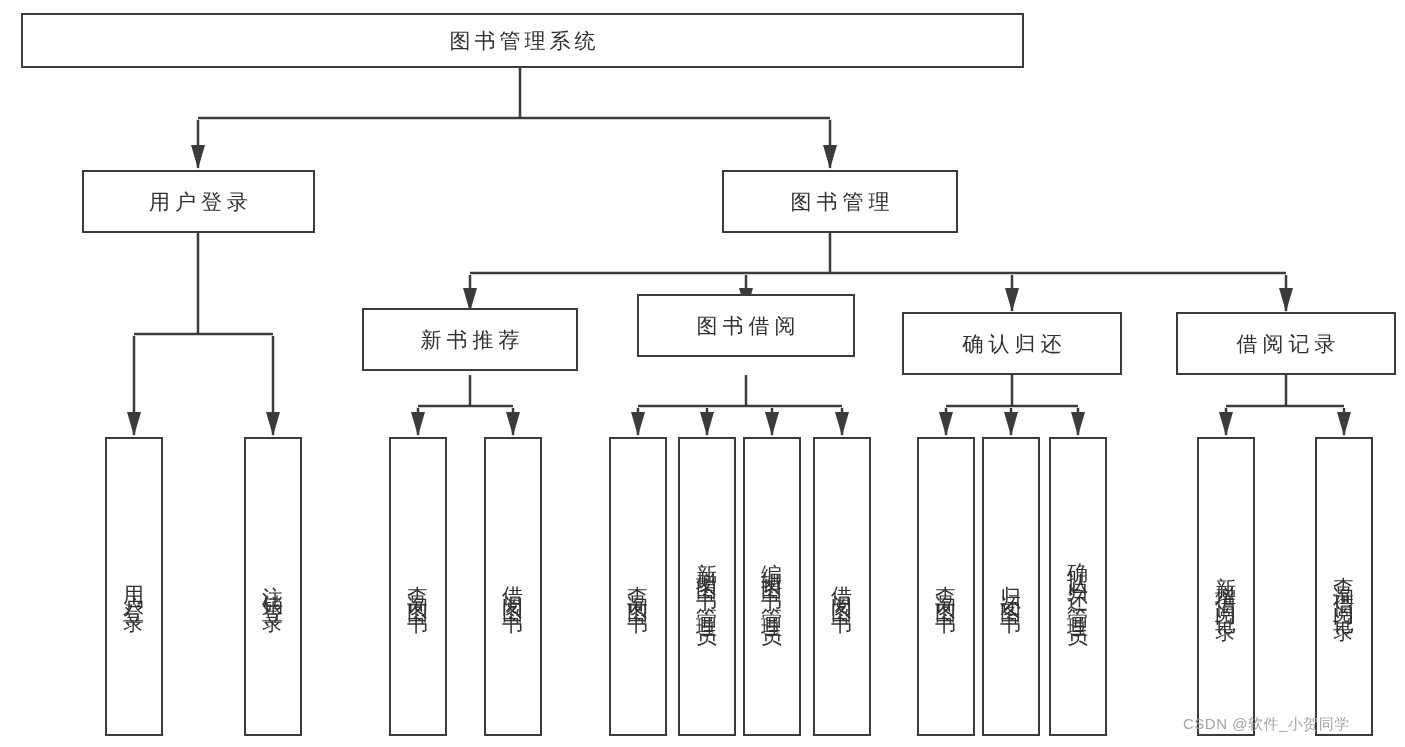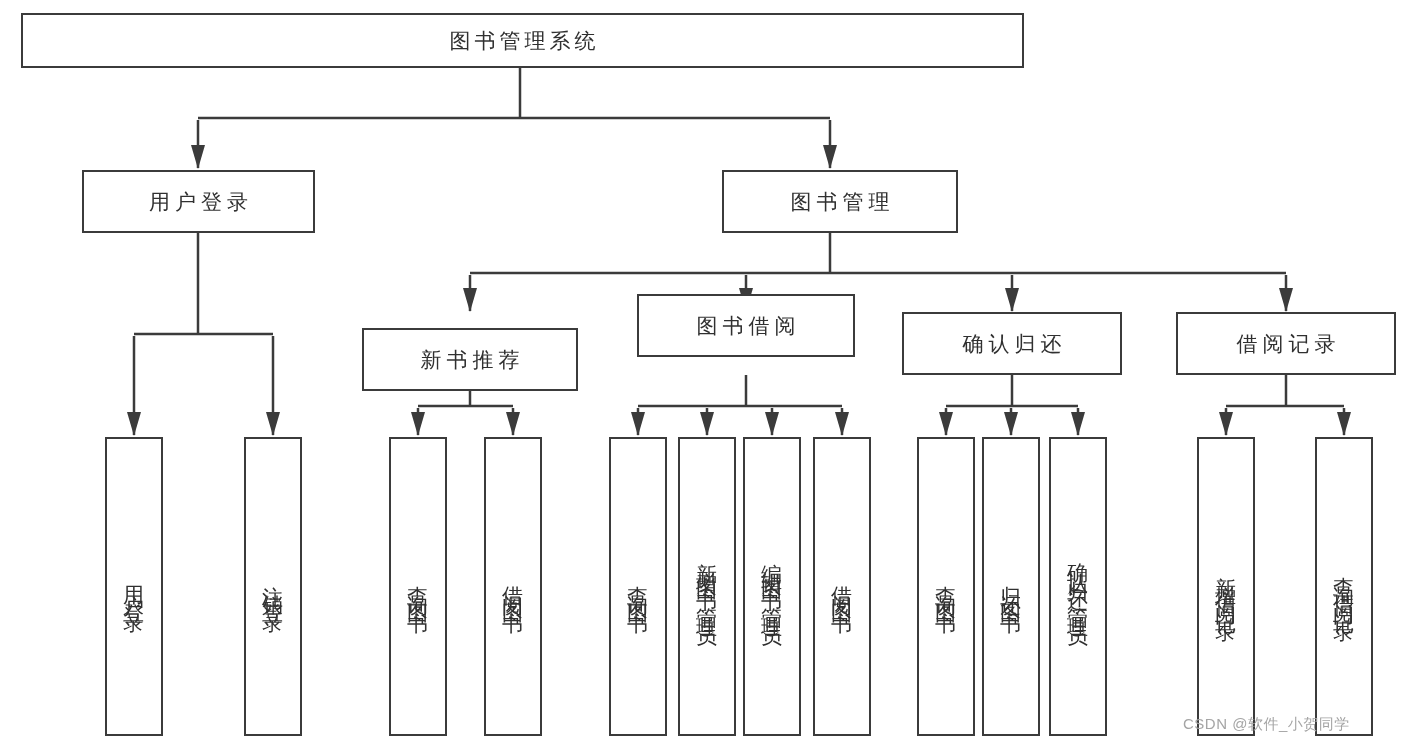--- a/index.html
+++ b/index.html
@@ -112,21 +112,21 @@
       <path d="M1226,408 V435" marker-end="url(#arw)"></path>
       <path d="M1344,408 V435" marker-end="url(#arw)"></path>
     </g>
   </svg>
 
   <div class="box h root-box" style="left:21px; top:13px; width:1003px; height:55px;">图书管理系统</div>
 
   <div class="box h" style="left:82px; top:170px; width:233px; height:63px;">用户登录</div>
   <div class="box h" style="left:712px; top:170px; width:236px; height:63px;margin-left:10px;">图书管理</div>
 
-  <div class="box h" style="left:362px; top:328px; width:216px; height:63px;">新书推荐</div>
+  <div class="box h" style="left:362px; top:308px; width:216px; height:63px;">新书推荐</div>
   <div class="box h" style="left:637px; top:294px; width:218px; height:63px;">图书借阅</div>
   <div class="box h" style="left:902px; top:312px; width:220px; height:63px;">确认归还</div>
   <div class="box h" style="left:1176px; top:312px; width:220px; height:63px;">借阅记录</div>
 
   <div class="box v" style="left:105px; top:437px; width:58px; height:299px;">用户登录</div>
   <div class="box v" style="left:244px; top:437px; width:58px; height:299px;">注销登录</div>
 
   <div class="box v" style="left:389px; top:437px; width:58px; height:299px;">查询图书</div>
   <div class="box v" style="left:484px; top:437px; width:58px; height:299px;">借阅图书</div>
 

